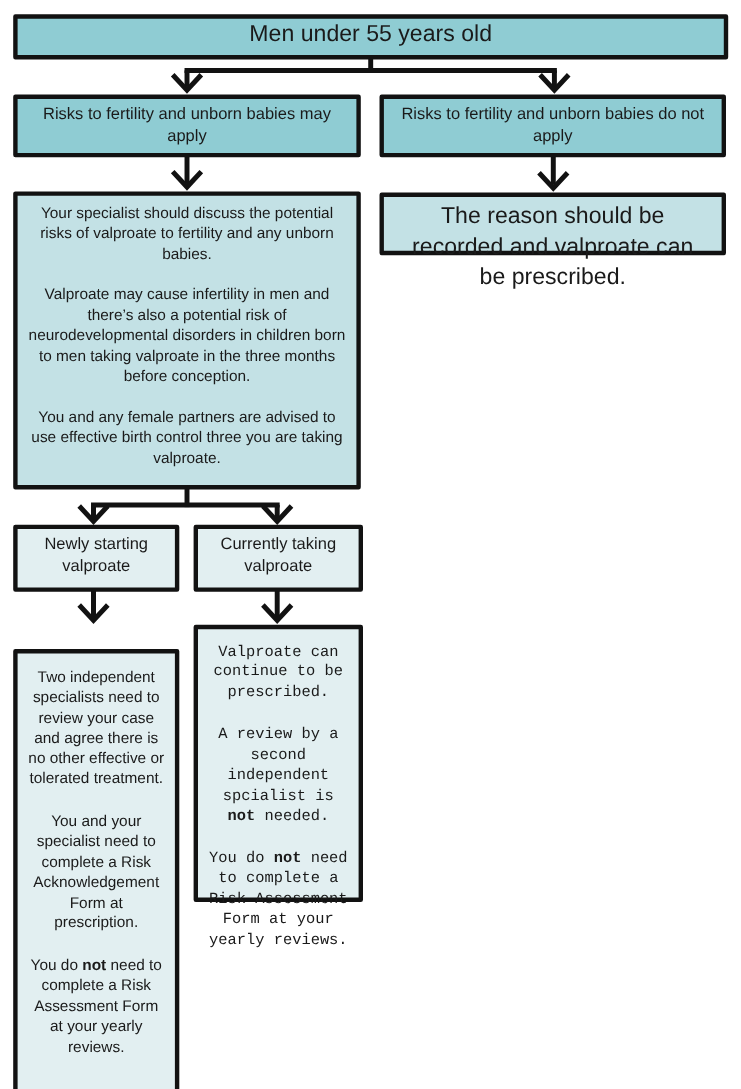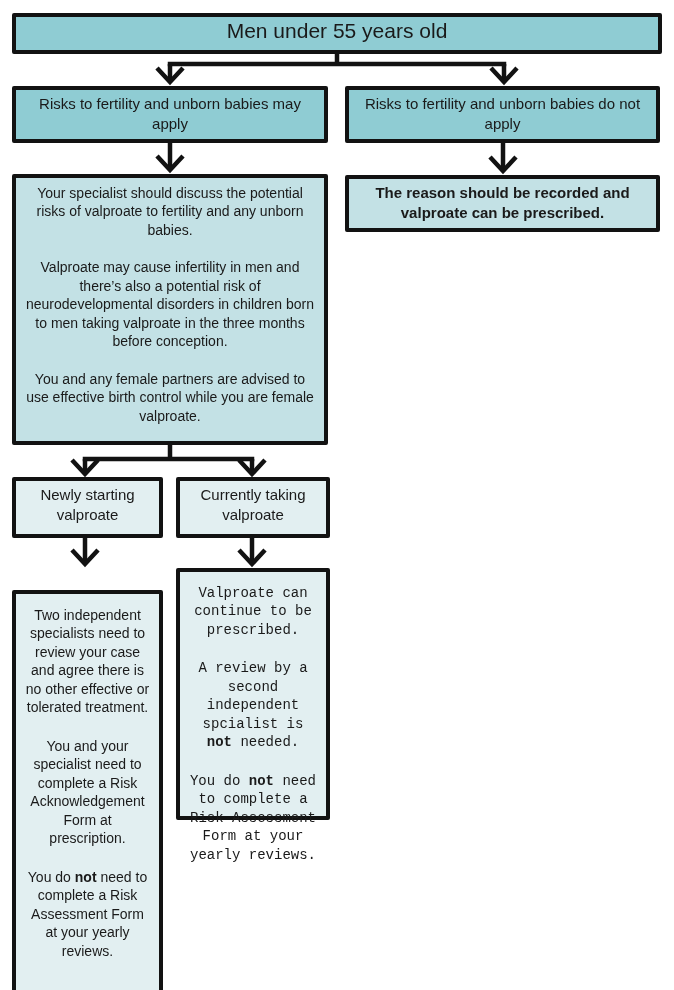--- a/index.html
+++ b/index.html
@@ -28,21 +28,21 @@
   .tier1{background:var(--box-strong);}
   .tier2{background:var(--box-medium);}
   .tier3{background:var(--box-light);}
   .node p{margin:0 0 20px 0;}
   .node p:last-child{margin-bottom:0;}
   #box-root{left:12px;top:13px;width:650px;height:41px;font-size:21px;}
   #box-may-apply{left:12px;top:86px;width:316px;height:57px;font-size:15px;padding:4px 14px;}
   #box-not-apply{left:345px;top:86px;width:315px;height:57px;font-size:15px;padding:4px 4px;}
   #box-specialist{left:12px;top:174px;width:316px;height:271px;font-size:14px;padding:6px 9px;justify-content:flex-start;}
   #box-specialist p{margin-bottom:19px;}
-  #box-reason{left:345px;top:175px;width:315px;height:57px;font-size:15px;padding:4px 14px;font-weight:bold;}
+  #box-reason{left:345px;top:175px;width:315px;height:57px;font-size:21px;padding:4px 14px;}
   #box-newly{left:12px;top:477px;width:151px;height:61px;font-size:15px;padding:4px 5px;}
   #box-currently{left:176px;top:477px;width:154px;height:61px;font-size:15px;padding:4px 8px;}
   #box-newly-details{left:12px;top:568px;width:151px;height:410px;font-size:14px;padding:12px 8px;justify-content:flex-start;margin-top:22px;}
   #box-currently-details{left:176px;top:568px;width:154px;height:252px;font-size:14px;padding:12px 8px;justify-content:space-between;font-family:Liberation Mono, monospace;}
   .stroke{stroke:var(--line);stroke-width:4.5;fill:none;}
 </style>
 </head>
 <body>
 
 <div class="canvas">
@@ -84,21 +84,21 @@
     <span>Risks to fertility and unborn babies may apply</span>
   </div>
 
   <div class="node tier1" id="box-not-apply">
     <span>Risks to fertility and unborn babies do not apply</span>
   </div>
 
   <div class="node tier2" id="box-specialist">
     <p>Your specialist should discuss the potential risks of valproate to fertility and any unborn babies.</p>
     <p>Valproate may cause infertility in men and there’s also a potential risk of neurodevelopmental disorders in children born to men taking valproate in the three months before conception.</p>
-    <p>You and any female partners are advised to use effective birth control while you are female valproate.</p>
+    <p>You and any female partners are advised to use effective birth control three you are taking valproate.</p>
   </div>
 
   <div class="node tier2" id="box-reason">
     <span>The reason should be recorded and valproate can be prescribed.</span>
   </div>
 
   <div class="node tier3" id="box-newly">
     <span>Newly starting valproate</span>
   </div>
 

